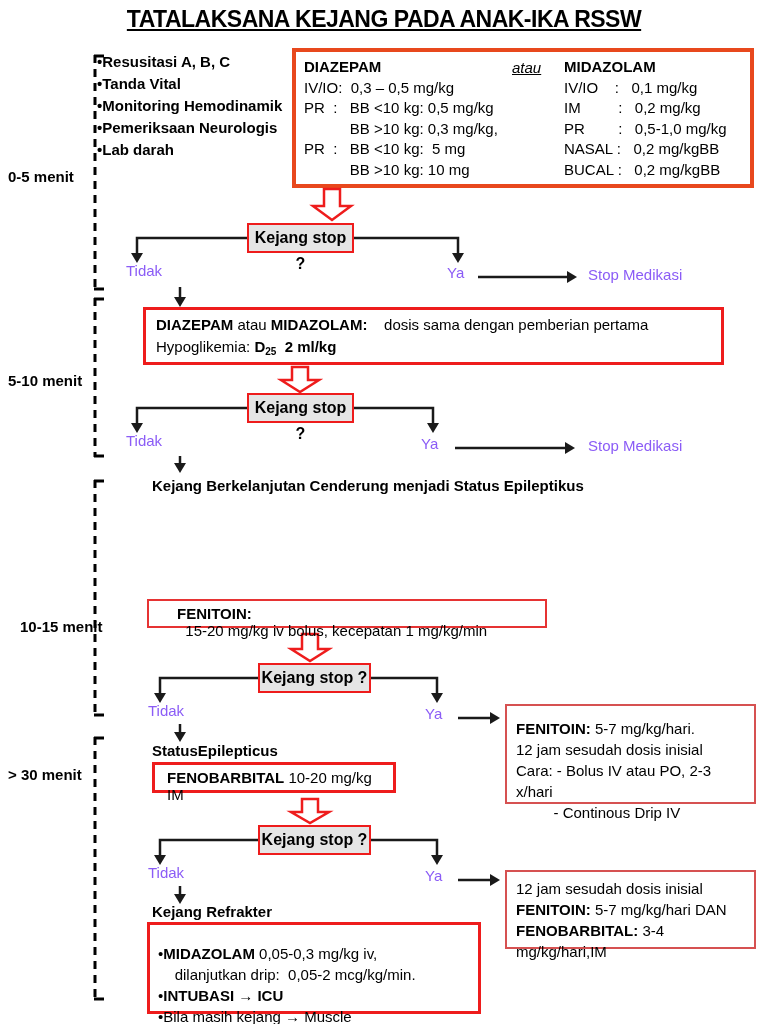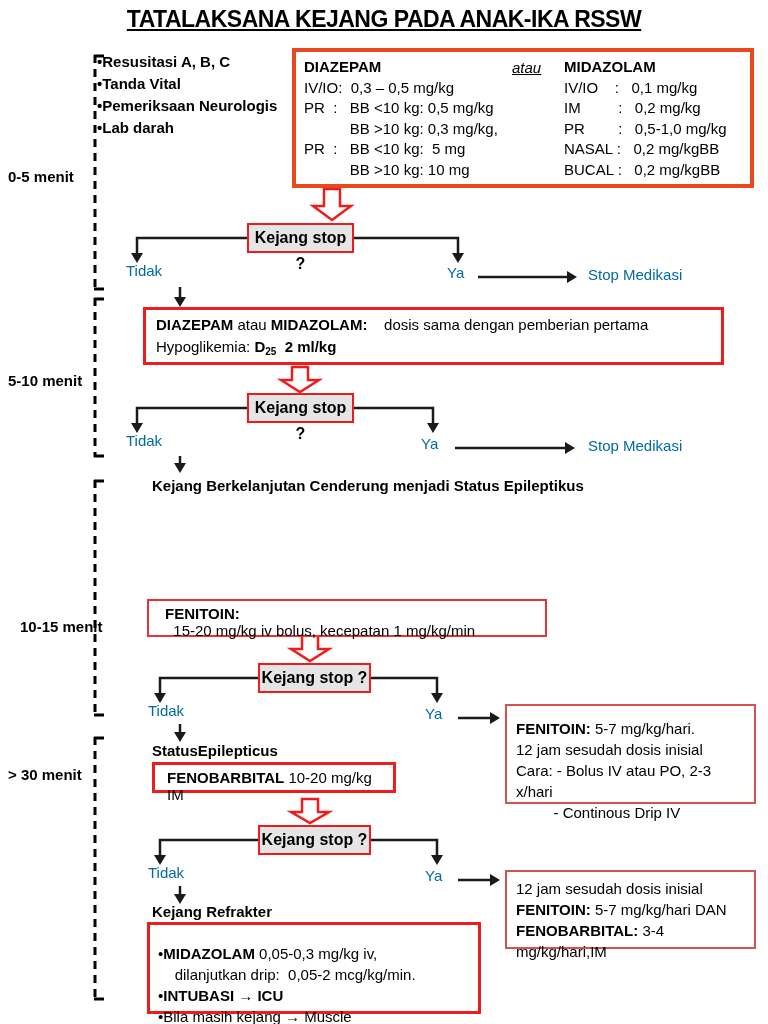--- a/index.html
+++ b/index.html
@@ -22,21 +22,21 @@
   .drug-title{font-weight:bold;}
   .pre{white-space:pre;}
   .atau{
     position:absolute;left:216px;top:7px;font-size:15px;font-style:italic;
     text-decoration:underline;
   }
   .decision{
     position:absolute;border:2px solid #ee1c1c;background:#e5e5e5;box-sizing:border-box;
     font-size:16px;font-weight:bold;text-align:center;line-height:26px;z-index:3;
   }
-  .flow-label{position:absolute;font-size:15px;color:#0369a1;white-space:nowrap;z-index:3;}
+  .flow-label{position:absolute;font-size:15px;color:#8b5cf6;white-space:nowrap;z-index:3;}
   .redbox{
     position:absolute;background:#fff;box-sizing:border-box;font-size:15px;z-index:2;
   }
   .b-strong{border:3px solid #ee1c1c;}
   .b-med{border:2px solid #e63333;}
   .b-soft{border:2px solid #d65151;}
   .bold{font-weight:bold;}
   .sub{font-size:10px;vertical-align:-3px;font-weight:bold;}
   .sec-heading{position:absolute;font-size:15px;font-weight:bold;white-space:nowrap;z-index:2;}
   .lh21{line-height:21px;}
@@ -117,20 +117,21 @@
   </div>
 
   <div class="time-label" style="top:168px;">0-5 menit</div>
   <div class="time-label" style="top:372px;">5-10 menit</div>
   <div class="time-label" style="top:582px;left:20px;margin-top:36px;">10-15 menit</div>
   <div class="time-label" style="top:766px;">&gt; 30 menit</div>
 
   <div class="steps">
     <div>•Resusitasi A, B, C</div>
     <div>•Tanda Vital</div>
+    <div>•Monitoring Hemodinamik</div>
     <div>•Pemeriksaan Neurologis</div>
     <div>•Lab darah</div>
   </div>
 
   <div class="orange-box">
     <div class="drug-col" style="left:8px;">
       <div class="drug-title">DIAZEPAM</div>
       <div class="pre">IV/IO:  0,3 – 0,5 mg/kg</div>
       <div class="pre">PR  :   BB &lt;10 kg: 0,5 mg/kg</div>
       <div class="pre">           BB &gt;10 kg: 0,3 mg/kg,</div>
@@ -168,21 +169,21 @@
   <div class="flow-label" style="left:425px;top:867px;">Ya</div>
 
   <div class="redbox b-strong" style="left:143px;top:307px;width:581px;height:58px;padding:4px 10px;line-height:22px;">
     <div><span class="bold">DIAZEPAM</span><span> atau </span><span class="bold">MIDAZOLAM:</span><span class="pre">    dosis sama dengan pemberian pertama</span></div>
     <div><span>Hypoglikemia: </span><span class="bold">D</span><span class="sub">25</span><span class="bold pre">  2 ml/kg</span></div>
   </div>
 
   <div class="sec-heading" style="left:152px;top:477px;">Kejang Berkelanjutan Cenderung menjadi Status Epileptikus</div>
 
 
-  <div class="redbox b-med" style="left:147px;top:599px;width:400px;height:38px;padding:4px 16px;">
+  <div class="redbox b-med" style="left:147px;top:599px;width:400px;height:29px;padding:4px 28px;">
     <span class="bold">FENITOIN:</span><span class="pre">  15-20 mg/kg iv bolus, kecepatan 1 mg/kg/min</span>
   </div>
 
   <div class="redbox b-soft lh21" style="left:505px;top:704px;width:251px;height:100px;padding:12px 9px;">
     <div><span class="bold">FENITOIN:</span><span> 5-7 mg/kg/hari.</span></div>
     <div>12 jam sesudah dosis inisial</div>
     <div>Cara: - Bolus IV atau PO, 2-3 x/hari</div>
     <div class="pre">         - Continous Drip IV</div>
   </div>
 

